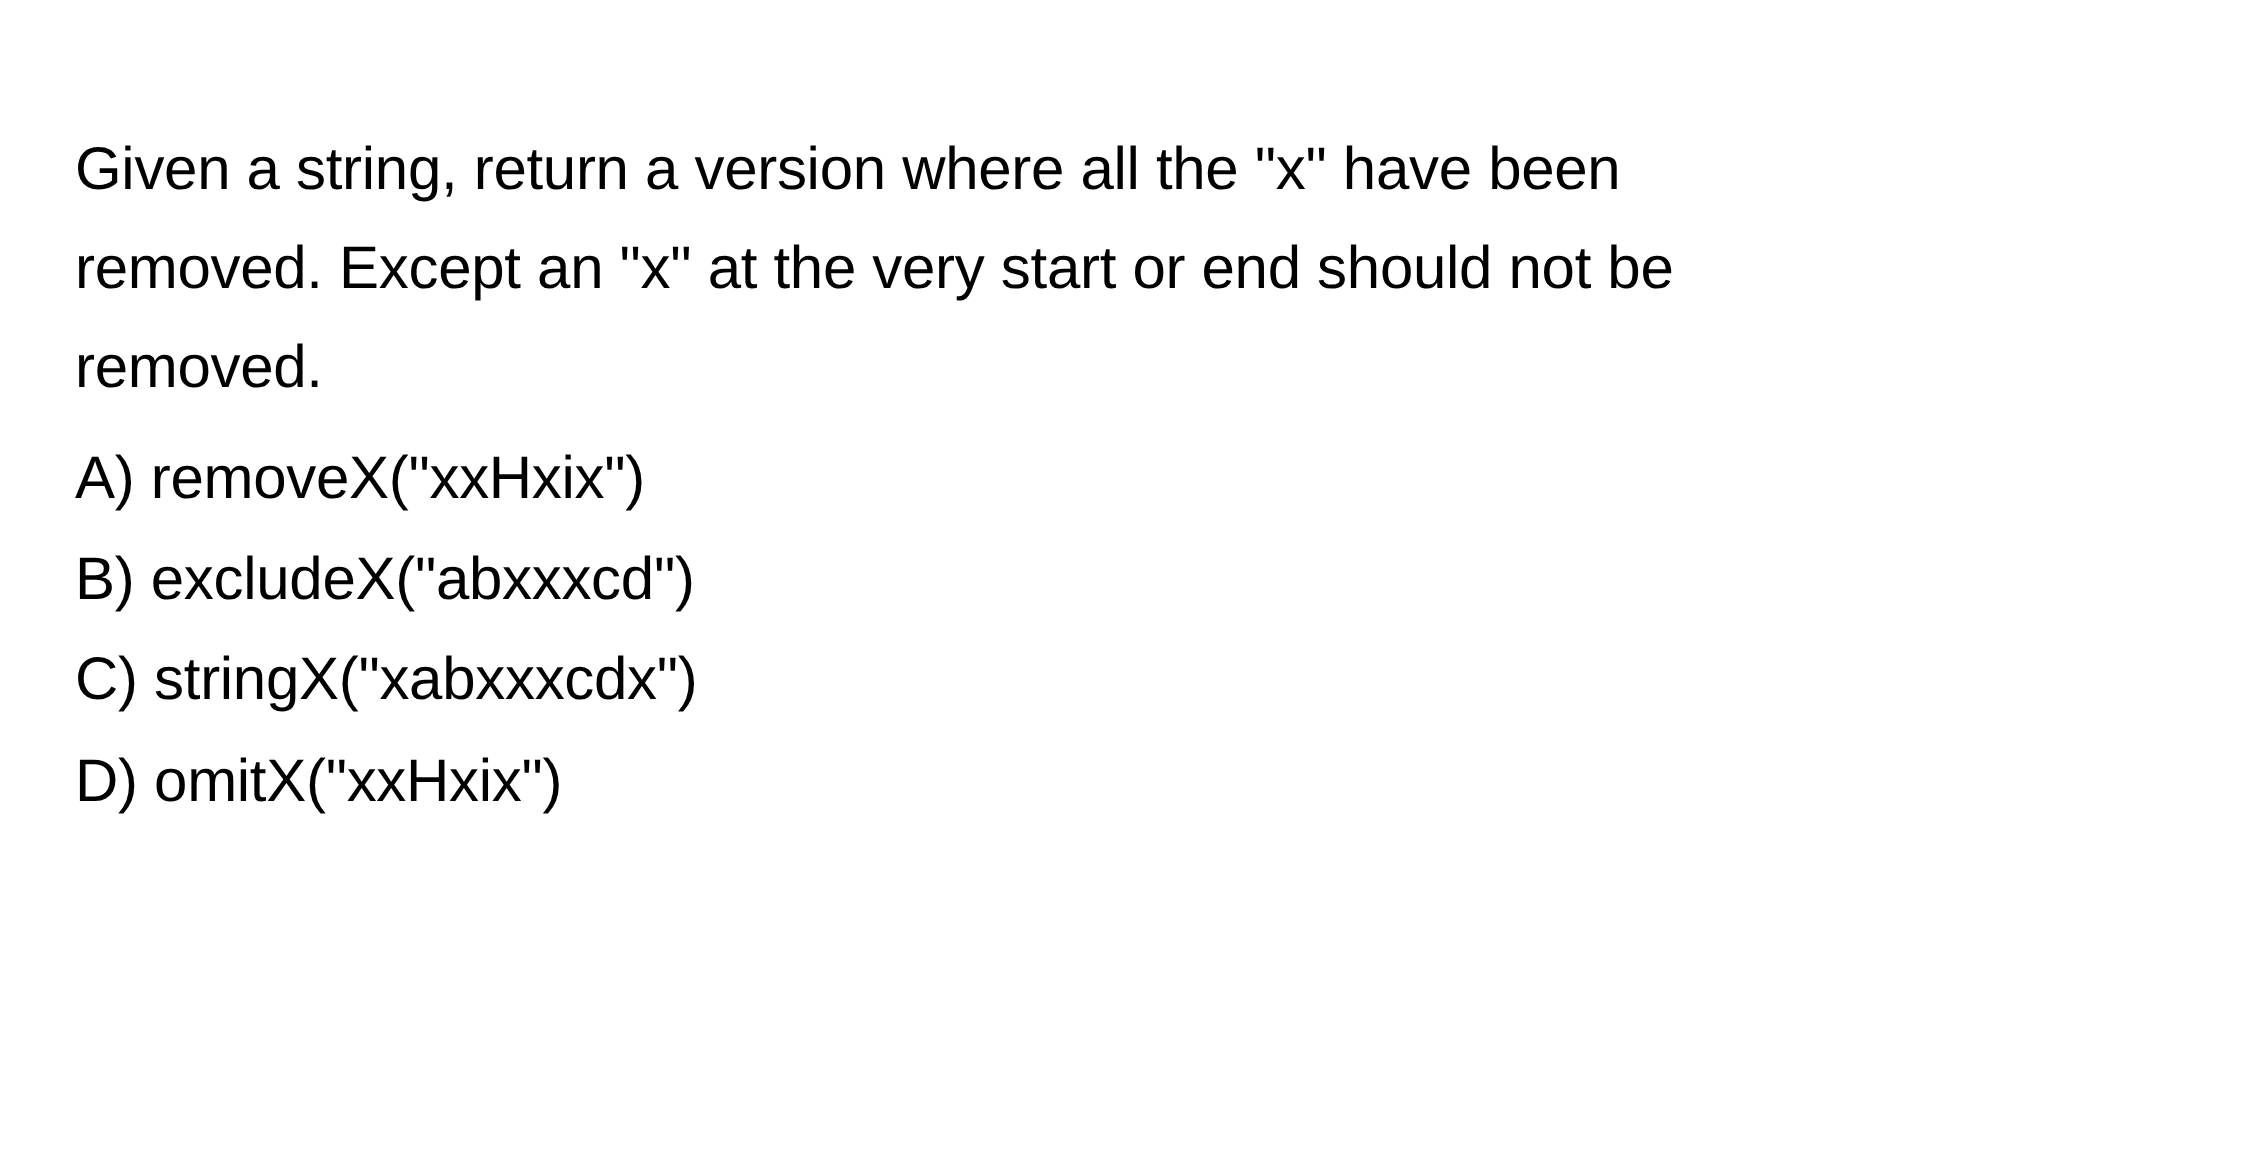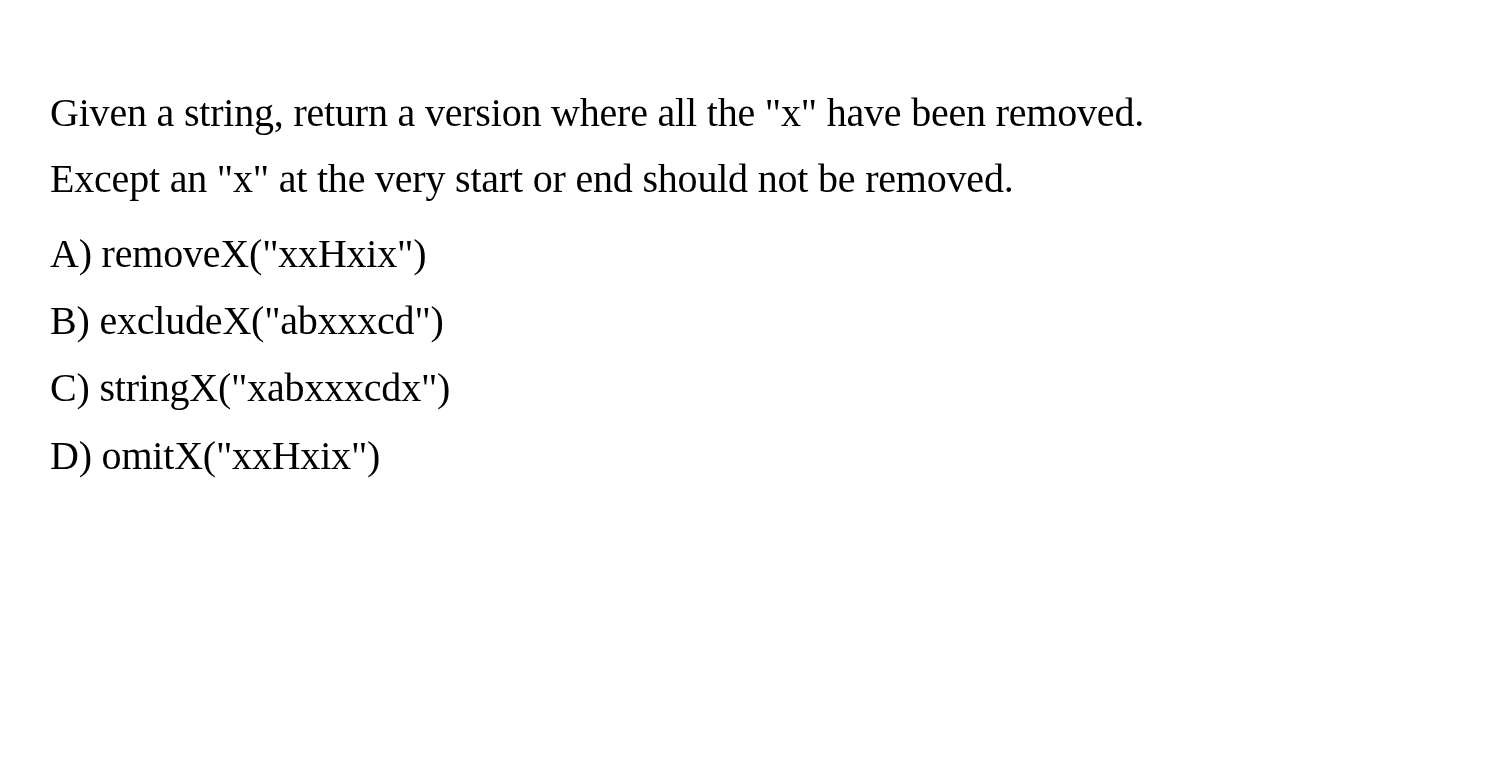--- a/index.html
+++ b/index.html
@@ -1,19 +1,18 @@
 <!DOCTYPE html>
 <html><head>
   <meta charset="utf-8">
   <style>
     * {
       margin: 0;
       padding: 0;
       box-sizing: border-box;
-      font-family: Liberation Serif, serif;
     }
     body {
       width: 1500px;
       height: 776px;
       background: #ffffff;
       font-family: -apple-system, BlinkMacSystemFont, "Segoe UI", Helvetica, Arial, sans-serif;
       padding: 80px 50px 50px 50px;
     }
     .content {
       max-width: 1150px;

